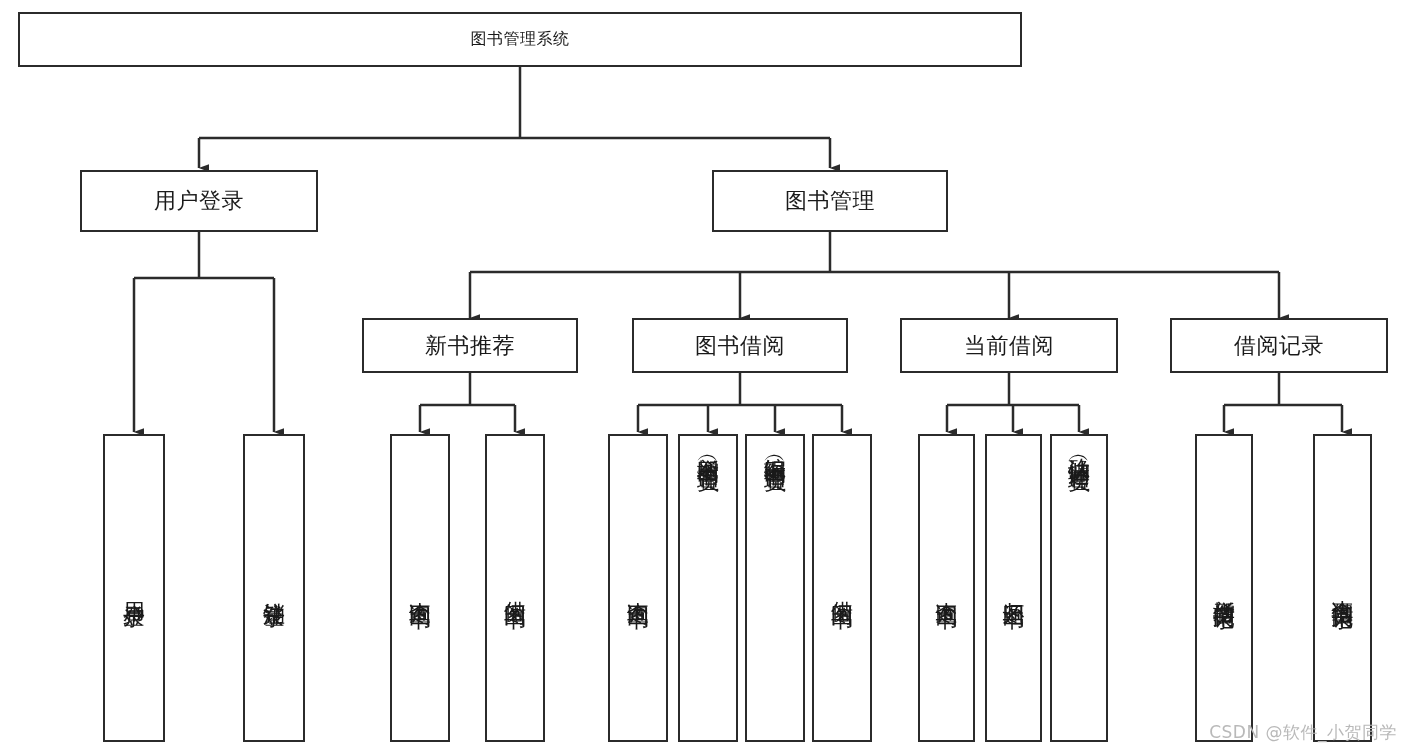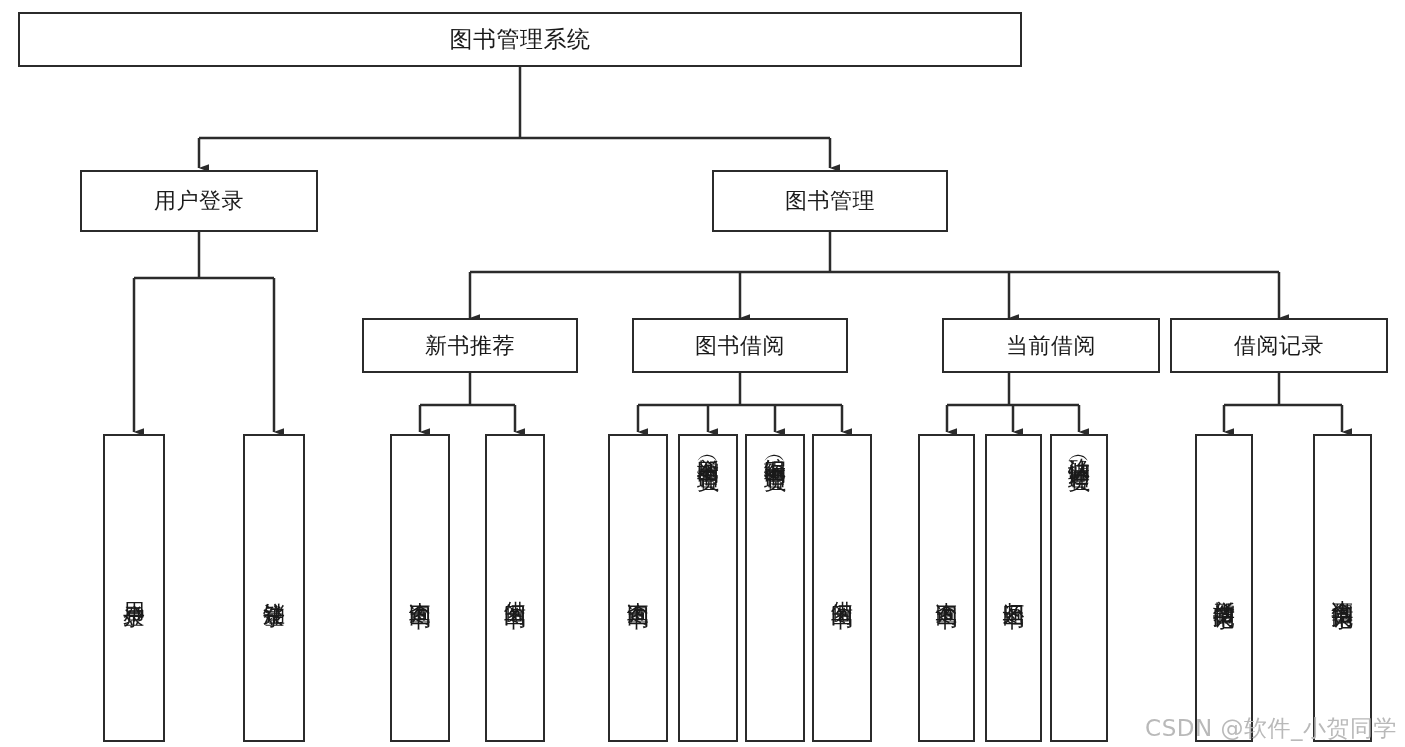--- a/index.html
+++ b/index.html
@@ -39,21 +39,21 @@
   .node .lbl {
     display: block;
     text-align: center;
     line-height: 1.18;
     letter-spacing: 0.5px;
   }
   .node.horiz .lbl {
     font-size: 22px;
   }
   .node.root .lbl {
-    font-size: 23px;
+    font-size: 16px;
   }
   .node.vert {
     align-items: flex-start;
     padding-top: 4px;
   }
   .node.vert .lbl {
     writing-mode: vertical-rl;
     text-orientation: upright;
     font-size: 22px;
     letter-spacing: 2px;
@@ -61,21 +61,21 @@
     white-space: nowrap;
   }
   .node.vert.midalign {
     align-items: center;
     padding-top: 0;
   }
   .watermark {
     position: absolute;
     right: 8px;
     bottom: 3px;
-    font-size: 23px;
+    font-size: 17px;
     color: #b9b9b9;
     letter-spacing: 0.5px;
     white-space: nowrap;
     user-select: none;
   }
 </style>
 </head>
 <body>
 
 <div id="canvas">
@@ -140,21 +140,21 @@
   <div class="node horiz" style="left:712px; top:170px; width:236px; height:62px;justify-content:center;">
     <span class="lbl">图书管理</span>
   </div>
 
   <div class="node horiz" style="left:632px; top:318px; width:216px; height:55px;">
     <span class="lbl">图书借阅</span>
   </div>
   <div class="node horiz" style="left:362px; top:318px; width:216px; height:55px;">
     <span class="lbl">新书推荐</span>
   </div>
-  <div class="node horiz" style="left:900px; top:318px; width:218px; height:55px;margin-left:42px;">
+  <div class="node horiz" style="left:900px; top:318px; width:218px; height:55px;">
     <span class="lbl">当前借阅</span>
   </div>
   <div class="node horiz" style="left:1170px; top:318px; width:218px; height:55px;">
     <span class="lbl">借阅记录</span>
   </div>
 
   <div class="node vert midalign" style="left:103px; top:434px; width:62px; height:308px;">
     <span class="lbl">用户登录</span>
   </div>
   <div class="node vert midalign" style="left:243px; top:434px; width:62px; height:308px;">

